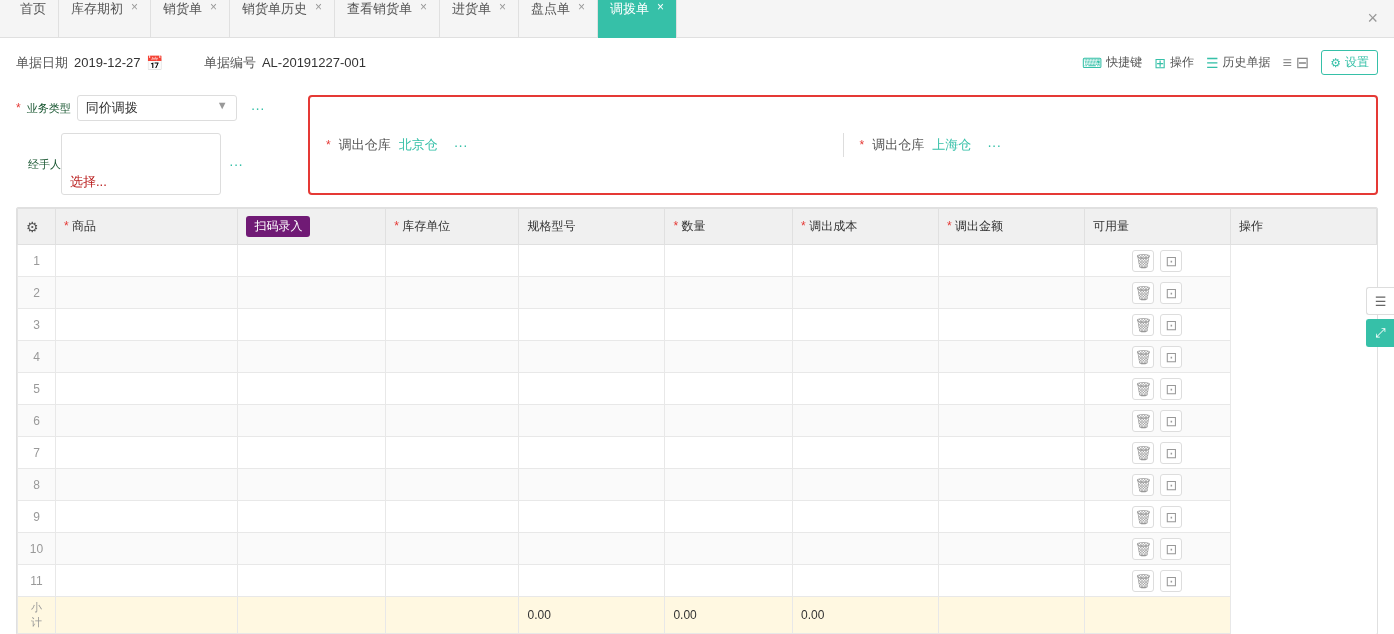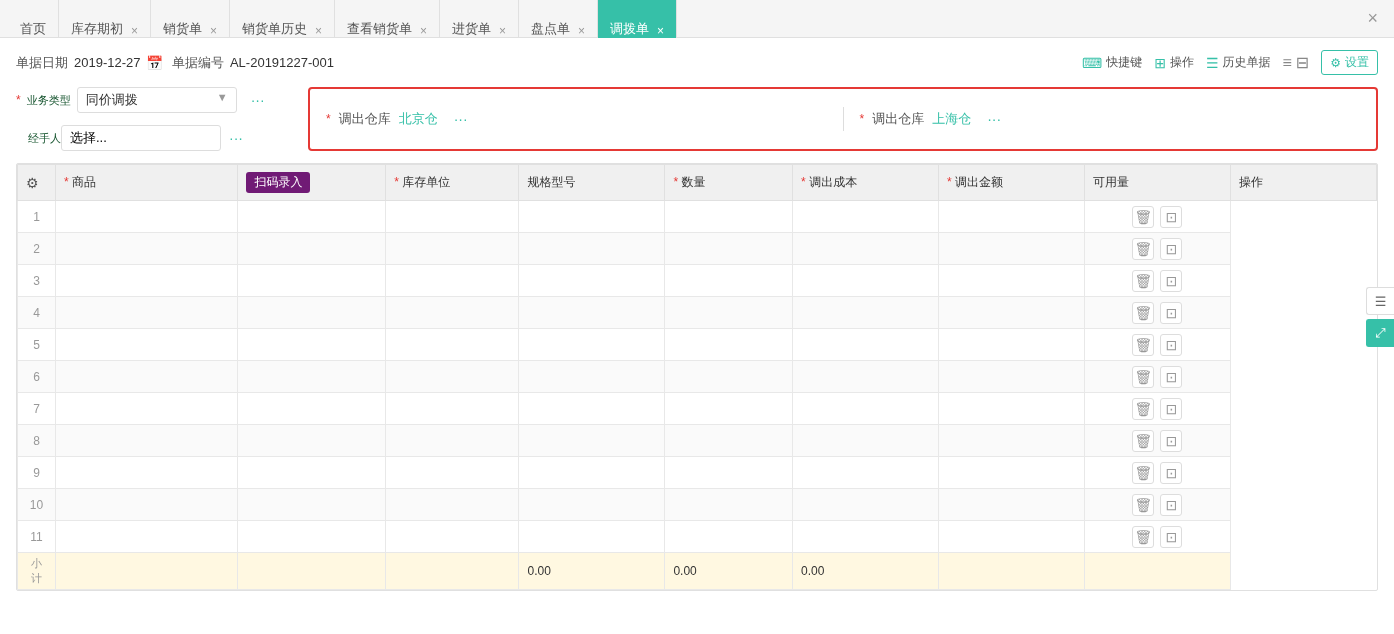--- a/index.html
+++ b/index.html
@@ -9,21 +9,21 @@
     .tab-bar {
       display: flex;
       align-items: center;
       background: #f5f5f5;
       border-bottom: 1px solid #e0e0e0;
       height: 38px;
       padding: 0 8px;
     }
     .tab-item {
       display: flex;
-      align-items: flex-end;
+      align-items: flex-start;
       padding: 0 12px;
       height: 38px;
       cursor: pointer;
       font-size: 13px;
       color: #555;
       border-right: 1px solid #e0e0e0;
       white-space: nowrap;
       gap: 6px;
     }
     .tab-item:first-child { border-left: none; }
@@ -50,22 +50,22 @@
     
     .main-content {
       padding: 12px 16px;
       background: #fff;
     }
 
     
     .header-row {
       display: flex;
       align-items: center;
-      margin-bottom: 12px;
-      gap: 8px;
+      margin-bottom: 20px;
+      gap: 40px;
     }
     .header-field {
       display: flex;
       align-items: center;
       gap: 6px;
       font-size: 13px;
     }
     .header-field label { color: #555; }
     .header-field .value { color: #333; }
     .calendar-icon {
@@ -162,21 +162,21 @@
     .warehouse-item .w-label { color: #555; white-space: nowrap; }
     .warehouse-item .w-value { color: #36c0a8; cursor: pointer; }
     .warehouse-divider { width: 1px; background: #ddd; height: 24px; margin: 0 16px; }
 
     .person-field {
       display: flex;
       align-items: center;
       gap: 0;
       margin-top: 2px;
     }
-    .person-placeholder { color: #000000; }
+    .person-placeholder { color: #b91c1c; margin-top: 36px; }
 
     
     .table-container {
       border: 1px solid #e0e0e0;
       border-radius: 2px;
       overflow: hidden;
     }
     .data-table {
       width: 100%;
       border-collapse: collapse;

